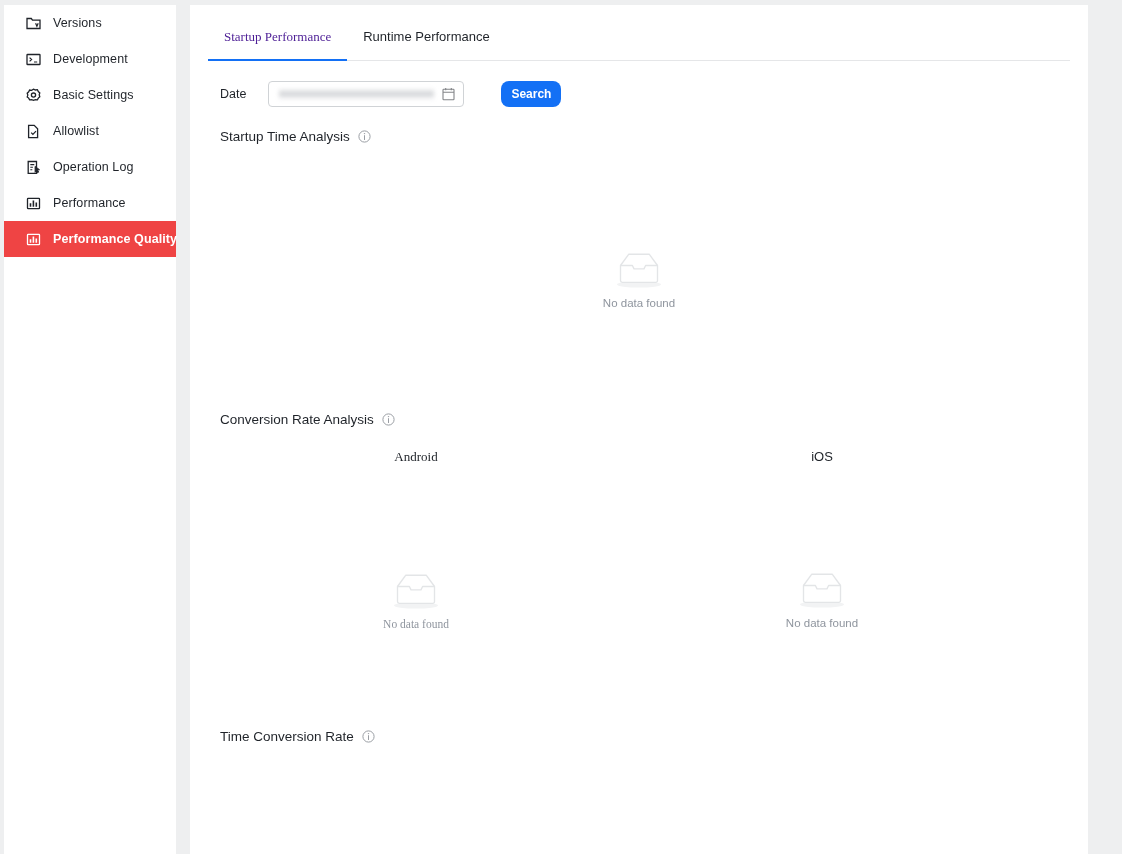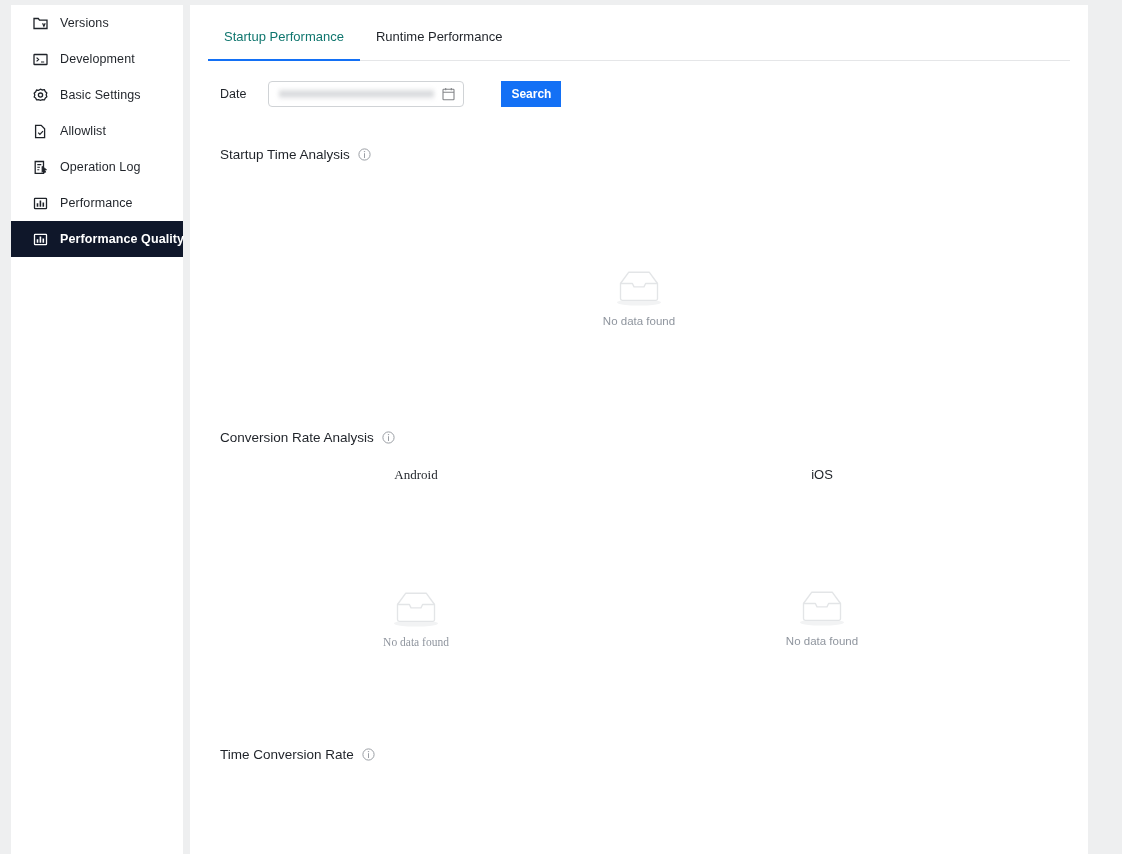--- a/index.html
+++ b/index.html
@@ -15,40 +15,40 @@
   #app {
     position: relative;
     width: 1122px;
     height: 854px;
     background: #eeeff0;
   }
 
   
   #sidebar {
     position: absolute;
-    left: 11px;
+    left: 4px;
     top: 5px;
     width: 172px;
     height: 849px;
     background: #ffffff;
   }
 
   .nav-item {
     position: relative;
     display: flex;
     align-items: center;
     height: 36px;
     padding-left: 21px;
     color: #1f2329;
     cursor: pointer;
     user-select: none;
   }
 
   .nav-item.active {
-    background: #0f172a;
+    background: #ef4444;
     color: #ffffff;
   }
 
   .nav-icon {
     width: 17px;
     height: 17px;
     flex: 0 0 17px;
     display: block;
     margin-right: 11px;
   }
@@ -89,21 +89,21 @@
     position: relative;
     height: 47px;
     line-height: 47px;
     padding: 0 16px;
     font-size: 13px;
     color: #1f2329;
     cursor: pointer;
     white-space: nowrap;
   }
 
-  .tab.active { color: #0f766e; }
+  .tab.active { color: #4c1d95; font-family: Liberation Serif, serif; }
 
   .tab.active::after {
     content: "";
     position: absolute;
     left: 0; right: 0;
     bottom: -1px;
     height: 2px;
     background: #1370f5;
   }
 
@@ -162,21 +162,21 @@
   }
   #date-calendar-icon svg { display: block; }
 
   #search-button {
     margin-left: 25px;
     width: 60px;
     height: 26px;
     background: #1370f5;
     color: #ffffff;
     border: none;
-    border-radius: 0;
+    border-radius: 8px;
     font-size: 12px;
     font-family: "Liberation Sans", sans-serif;
     font-weight: bold;
     cursor: pointer;
   }
 
   
   .section-title {
     display: flex;
     align-items: center;
@@ -350,21 +350,21 @@
           <svg viewBox="0 0 13 14" fill="none" stroke="#1f2329" stroke-width="1.1">
             <rect x="1" y="2.3" width="11" height="10.5" rx="0.7"></rect>
             <path d="M1 5.2h11M3.7 1v2.3M9.3 1v2.3"></path>
           </svg>
         </span>
       </div>
 
       <button id="search-button">Search</button>
     </div>
 
-    <div class="section-title" style="margin-top:40px;">
+    <div class="section-title" style="margin-top:22px;">
       <span>Startup Time Analysis</span>
       <span class="info-icon">
         <svg viewBox="0 0 13 13" fill="none" stroke="#646a73" stroke-width="1">
           <circle cx="6.5" cy="6.5" r="5.6"></circle>
           <path d="M6.5 5.6v4" stroke-linecap="round"></path>
           <circle cx="6.5" cy="3.6" r="0.72" fill="#646a73" stroke="none"></circle>
         </svg>
       </span>
     </div>
 

